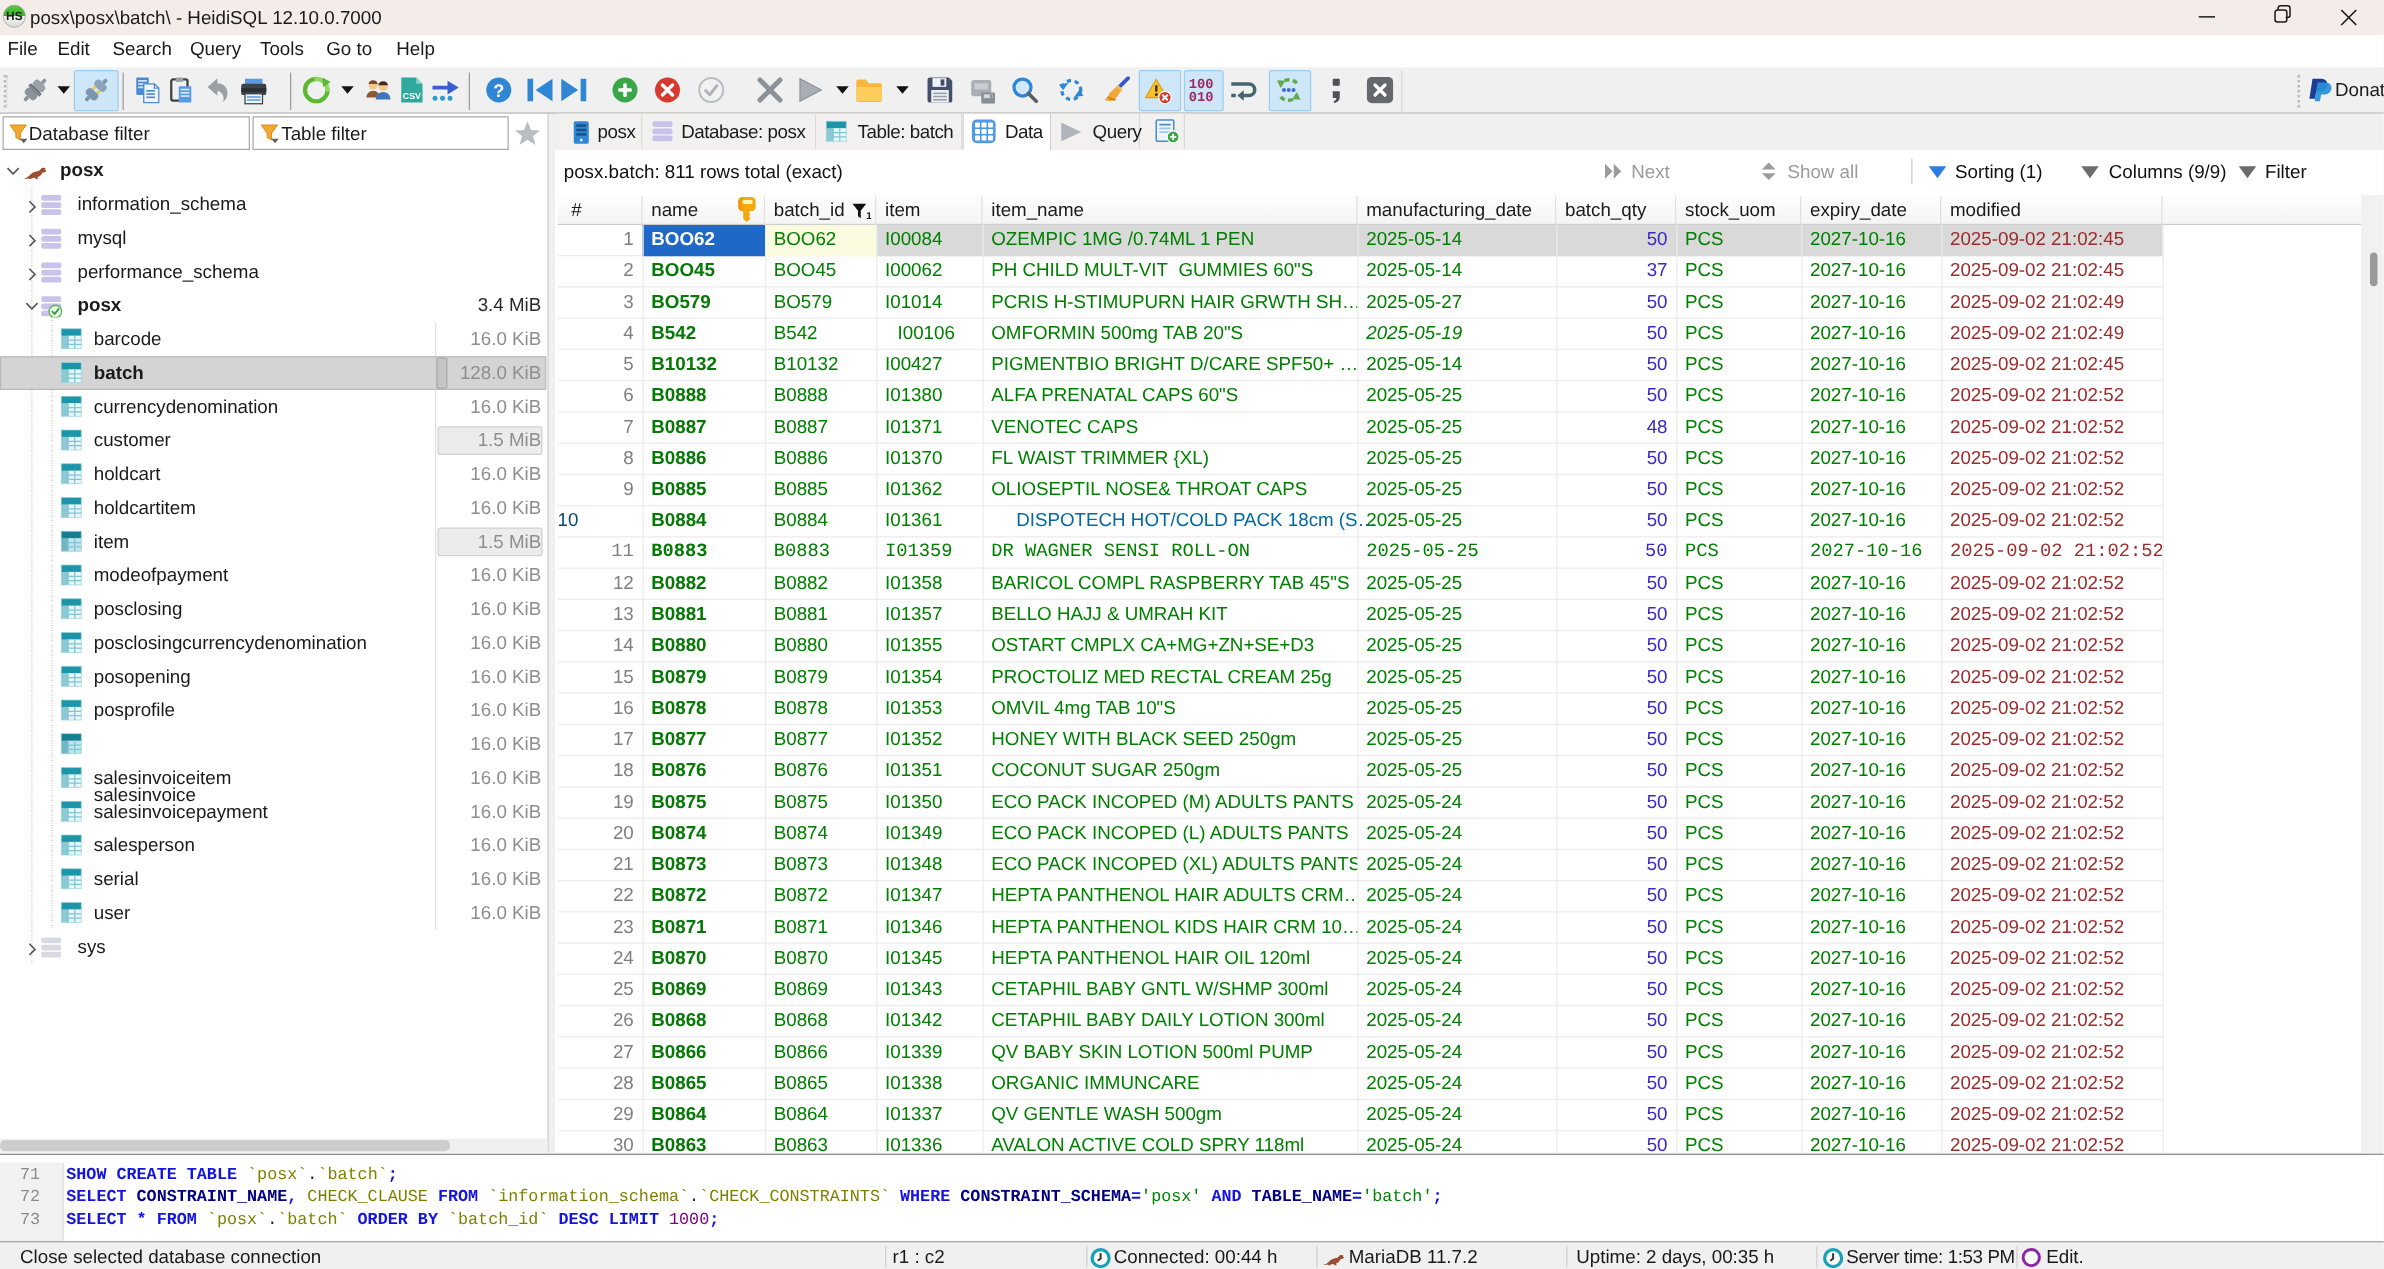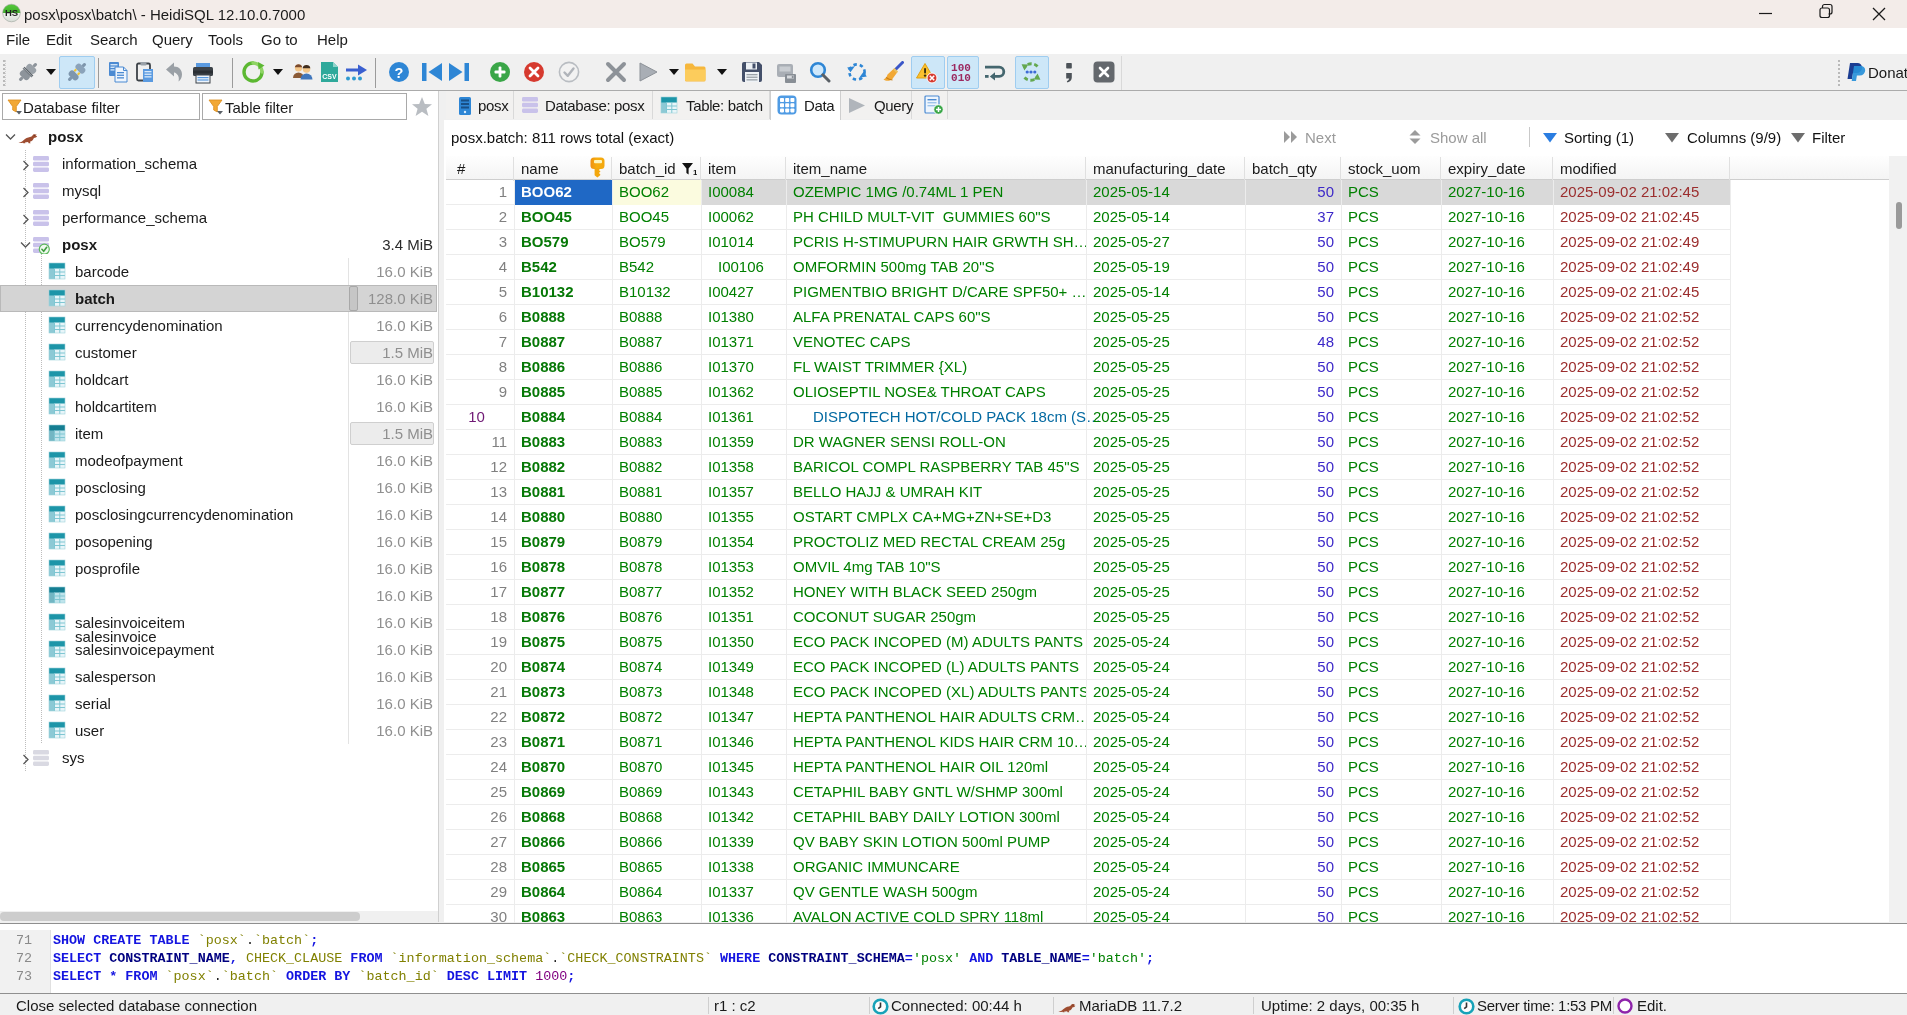--- a/index.html
+++ b/index.html
@@ -782,21 +782,21 @@
       <div class="cell" style="left:895px;width:100px;color:#008000;">PCS</div>
       <div class="cell" style="left:995px;width:112px;color:#008000;">2027-10-16</div>
       <div class="cell" style="left:1107px;width:177px;color:#9b2d2d;">2025-09-02 21:02:49</div>
     </div>
     <div class="abs" style="left:0;top:75px;width:1284px;height:25px;border-bottom:1px solid #ececec;">
       <div class="cell" style="left:0px;width:68px;color:#808080;text-align:right;padding-right:7px;padding-left:0;">4</div>
       <div class="cell" style="left:68px;width:98px;color:#067806;font-weight:bold;">B542</div>
       <div class="cell" style="left:166px;width:89px;color:#008000;">B542</div>
       <div class="cell" style="left:255px;width:85px;color:#008000;padding-left:17px;">I00106</div>
       <div class="cell" style="left:340px;width:300px;color:#008000;">OMFORMIN 500mg TAB 20"S</div>
-      <div class="cell" style="left:640px;width:159px;color:#008000;">2025-05-19</div>
+      <div class="cell" style="left:640px;width:159px;color:#008000;font-style:italic;">2025-05-19</div>
       <div class="cell" style="left:799px;width:96px;color:#3c28c8;text-align:right;padding-right:7px;padding-left:0;">50</div>
       <div class="cell" style="left:895px;width:100px;color:#008000;">PCS</div>
       <div class="cell" style="left:995px;width:112px;color:#008000;">2027-10-16</div>
       <div class="cell" style="left:1107px;width:177px;color:#9b2d2d;">2025-09-02 21:02:49</div>
     </div>
     <div class="abs" style="left:0;top:100px;width:1284px;height:25px;border-bottom:1px solid #ececec;">
       <div class="cell" style="left:0px;width:68px;color:#808080;text-align:right;padding-right:7px;padding-left:0;">5</div>
       <div class="cell" style="left:68px;width:98px;color:#067806;font-weight:bold;">B10132</div>
       <div class="cell" style="left:166px;width:89px;color:#008000;">B10132</div>
       <div class="cell" style="left:255px;width:85px;color:#008000;">I00427</div>
@@ -849,32 +849,32 @@
       <div class="cell" style="left:166px;width:89px;color:#008000;">B0885</div>
       <div class="cell" style="left:255px;width:85px;color:#008000;">I01362</div>
       <div class="cell" style="left:340px;width:300px;color:#008000;">OLIOSEPTIL NOSE&amp; THROAT CAPS</div>
       <div class="cell" style="left:640px;width:159px;color:#008000;">2025-05-25</div>
       <div class="cell" style="left:799px;width:96px;color:#3c28c8;text-align:right;padding-right:7px;padding-left:0;">50</div>
       <div class="cell" style="left:895px;width:100px;color:#008000;">PCS</div>
       <div class="cell" style="left:995px;width:112px;color:#008000;">2027-10-16</div>
       <div class="cell" style="left:1107px;width:177px;color:#9b2d2d;">2025-09-02 21:02:52</div>
     </div>
     <div class="abs" style="left:0;top:225px;width:1284px;height:25px;border-bottom:1px solid #ececec;">
-      <div class="cell" style="left:0px;width:68px;color:#701a75;text-align:center;padding-right:7px;padding-left:0;">10</div>
+      <div class="cell" style="left:0px;width:68px;color:#0c4a6e;text-align:left;padding-right:7px;padding-left:0;">10</div>
       <div class="cell" style="left:68px;width:98px;color:#067806;font-weight:bold;">B0884</div>
       <div class="cell" style="left:166px;width:89px;color:#008000;">B0884</div>
       <div class="cell" style="left:255px;width:85px;color:#008000;">I01361</div>
       <div class="cell" style="left:340px;width:300px;color:#0369a1;margin-left:20px;">DISPOTECH HOT/COLD PACK 18cm (S…</div>
       <div class="cell" style="left:640px;width:159px;color:#008000;">2025-05-25</div>
       <div class="cell" style="left:799px;width:96px;color:#3c28c8;text-align:right;padding-right:7px;padding-left:0;">50</div>
       <div class="cell" style="left:895px;width:100px;color:#008000;">PCS</div>
       <div class="cell" style="left:995px;width:112px;color:#008000;">2027-10-16</div>
       <div class="cell" style="left:1107px;width:177px;color:#9b2d2d;">2025-09-02 21:02:52</div>
     </div>
-    <div class="abs" style="left:0;top:250px;width:1284px;height:25px;border-bottom:1px solid #ececec;">
+    <div class="abs" style="left:0;top:250px;width:1284px;height:25px;border-bottom:1px solid #ececec;font-family:Liberation Mono, monospace;">
       <div class="cell" style="left:0px;width:68px;color:#808080;text-align:right;padding-right:7px;padding-left:0;">11</div>
       <div class="cell" style="left:68px;width:98px;color:#067806;font-weight:bold;">B0883</div>
       <div class="cell" style="left:166px;width:89px;color:#008000;">B0883</div>
       <div class="cell" style="left:255px;width:85px;color:#008000;">I01359</div>
       <div class="cell" style="left:340px;width:300px;color:#008000;">DR WAGNER SENSI ROLL-ON</div>
       <div class="cell" style="left:640px;width:159px;color:#008000;">2025-05-25</div>
       <div class="cell" style="left:799px;width:96px;color:#3c28c8;text-align:right;padding-right:7px;padding-left:0;">50</div>
       <div class="cell" style="left:895px;width:100px;color:#008000;">PCS</div>
       <div class="cell" style="left:995px;width:112px;color:#008000;">2027-10-16</div>
       <div class="cell" style="left:1107px;width:177px;color:#9b2d2d;">2025-09-02 21:02:52</div>

